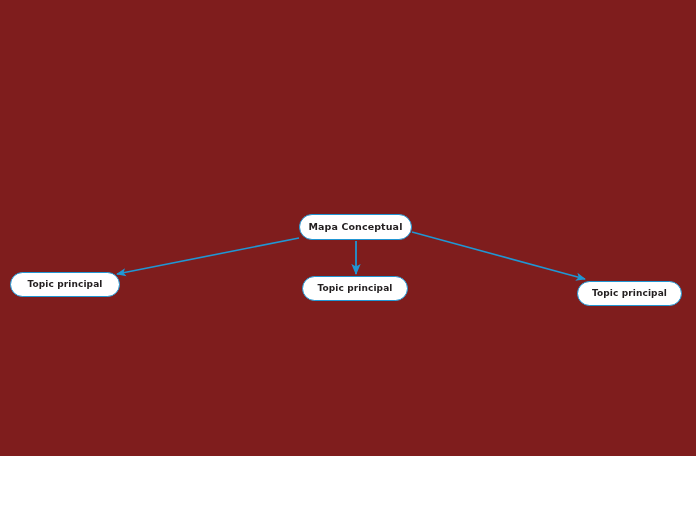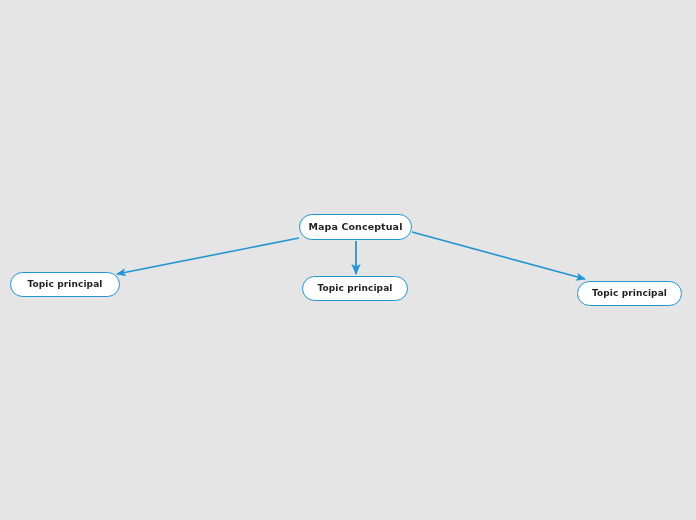--- a/index.html
+++ b/index.html
@@ -6,22 +6,22 @@
     margin: 0;
     padding: 0;
     background: #ffffff;
   }
   body {
     font-family: "DejaVu Sans", sans-serif;
   }
   #canvas {
     position: relative;
     width: 696px;
-    height: 520px;
-    background: #e5e5e5;
+    height: 456px;
+    background: #7f1d1d;
     overflow: hidden;
   }
   #edge-layer {
     position: absolute;
     left: 0;
     top: 0;
     width: 696px;
     height: 520px;
   }
   .node {

